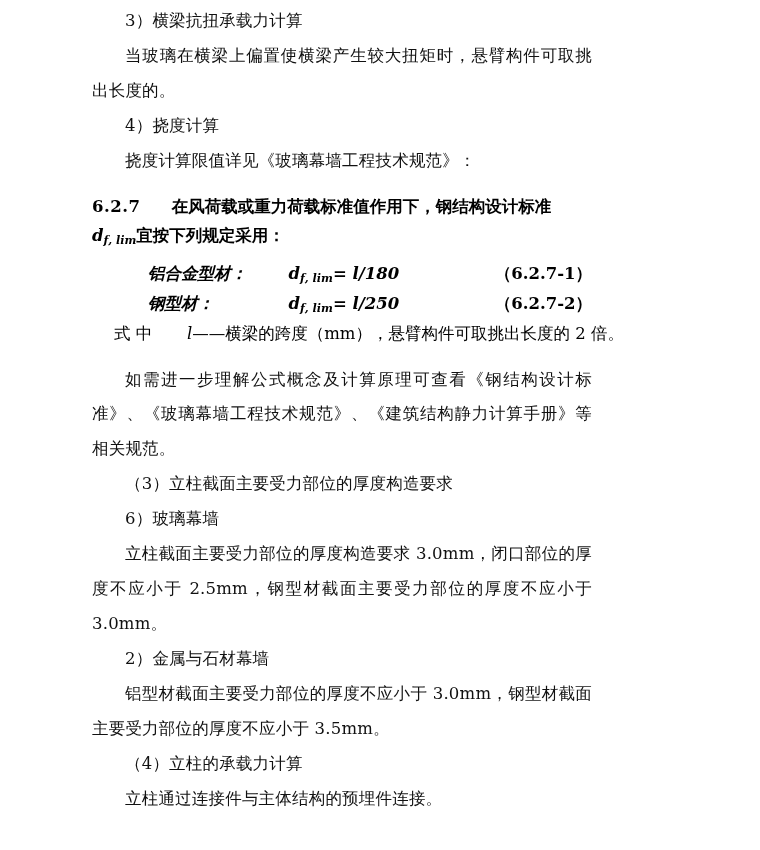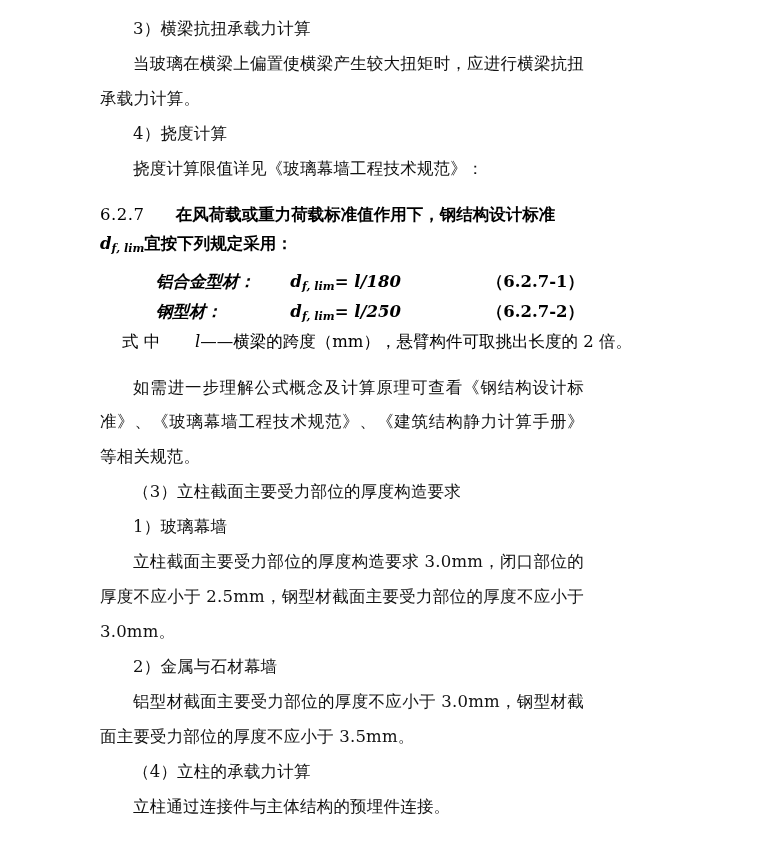--- a/index.html
+++ b/index.html
@@ -10,21 +10,21 @@
   body {
     width: 760px;
     height: 850px;
     font-family: "DejaVu Serif", "Liberation Serif", serif;
     color: #000000;
   }
   .page {
     position: relative;
     width: 670px;
     height: 850px;
-    padding: 12px;
+    padding: 4px;
     box-sizing: border-box;
     overflow: hidden;
   }
   .body-text {
     font-family: "DejaVu Serif", "Liberation Serif", serif;
     font-size: 16.5px;
     line-height: 2.12;
     letter-spacing: 0.2px;
     color: #111;
     margin: 0 74px 0 88px;
@@ -42,21 +42,21 @@
     font-family: "DejaVu Serif", "Liberation Serif", serif;
     color: #000;
   }
   .q-line {
     font-size: 16.5px;
     line-height: 1.75;
     font-weight: bold;
     white-space: nowrap;
   }
   .q-num {
-    font-weight: normal;
+    font-weight: bold;
     letter-spacing: 0.5px;
   }
   .q-gap {
     display: inline-block;
     width: 1.9em;
   }
   .formula-row {
     display: flex;
     font-size: 16.5px;
     line-height: 1.78;
@@ -95,21 +95,21 @@
   .sp3 { display:inline-block; width: 2.1em; }
   .spacer-sm { height: 8px; }
 </style>
 </head>
 <body>
 
 <div class="page">
 
   <div class="body-text">
     <p class="p indent2">3）横梁抗扭承载力计算</p>
-    <p class="p indent2">当玻璃在横梁上偏置使横梁产生较大扭矩时，应进行横梁抗扭承载力计算。</p>
+    <p class="p indent2">当玻璃在横梁上偏置使横梁产生较大扭矩时，悬臂构件可取挑出长度的。</p>
     <p class="p indent2">4）挠度计算</p>
     <p class="p indent2">挠度计算限值详见《玻璃幕墙工程技术规范》：</p>
   </div>
 
   <div class="spacer-sm"></div>
 
   <div class="quote-block">
     <div class="q-line">
       <span class="q-num">6.2.7</span><span class="q-gap"></span><span>在风荷载或重力荷载标准值作用下，钢结构设计标准</span>
     </div>
@@ -134,21 +134,21 @@
     <div class="shi-zhong">
       <span>式 中</span><span class="sp3"></span><span class="ital">l</span><span>——横梁的跨度（mm），悬臂构件可取挑出长度的 2 倍。</span>
     </div>
   </div>
 
   <div class="spacer-sm"></div>
 
   <div class="body-text">
     <p class="p indent2">如需进一步理解公式概念及计算原理可查看《钢结构设计标准》、《玻璃幕墙工程技术规范》、《建筑结构静力计算手册》等相关规范。</p>
     <p class="p indent2">（3）立柱截面主要受力部位的厚度构造要求</p>
-    <p class="p indent2">1）玻璃幕墙</p>
+    <p class="p indent2">6）玻璃幕墙</p>
     <p class="p indent2">立柱截面主要受力部位的厚度构造要求 3.0mm，闭口部位的厚度不应小于 2.5mm，钢型材截面主要受力部位的厚度不应小于 3.0mm。</p>
     <p class="p indent2">2）金属与石材幕墙</p>
     <p class="p indent2">铝型材截面主要受力部位的厚度不应小于 3.0mm，钢型材截面主要受力部位的厚度不应小于 3.5mm。</p>
     <p class="p indent2">（4）立柱的承载力计算</p>
     <p class="p indent2">立柱通过连接件与主体结构的预埋件连接。</p>
   </div>
 
 </div>
 
 </body></html>

